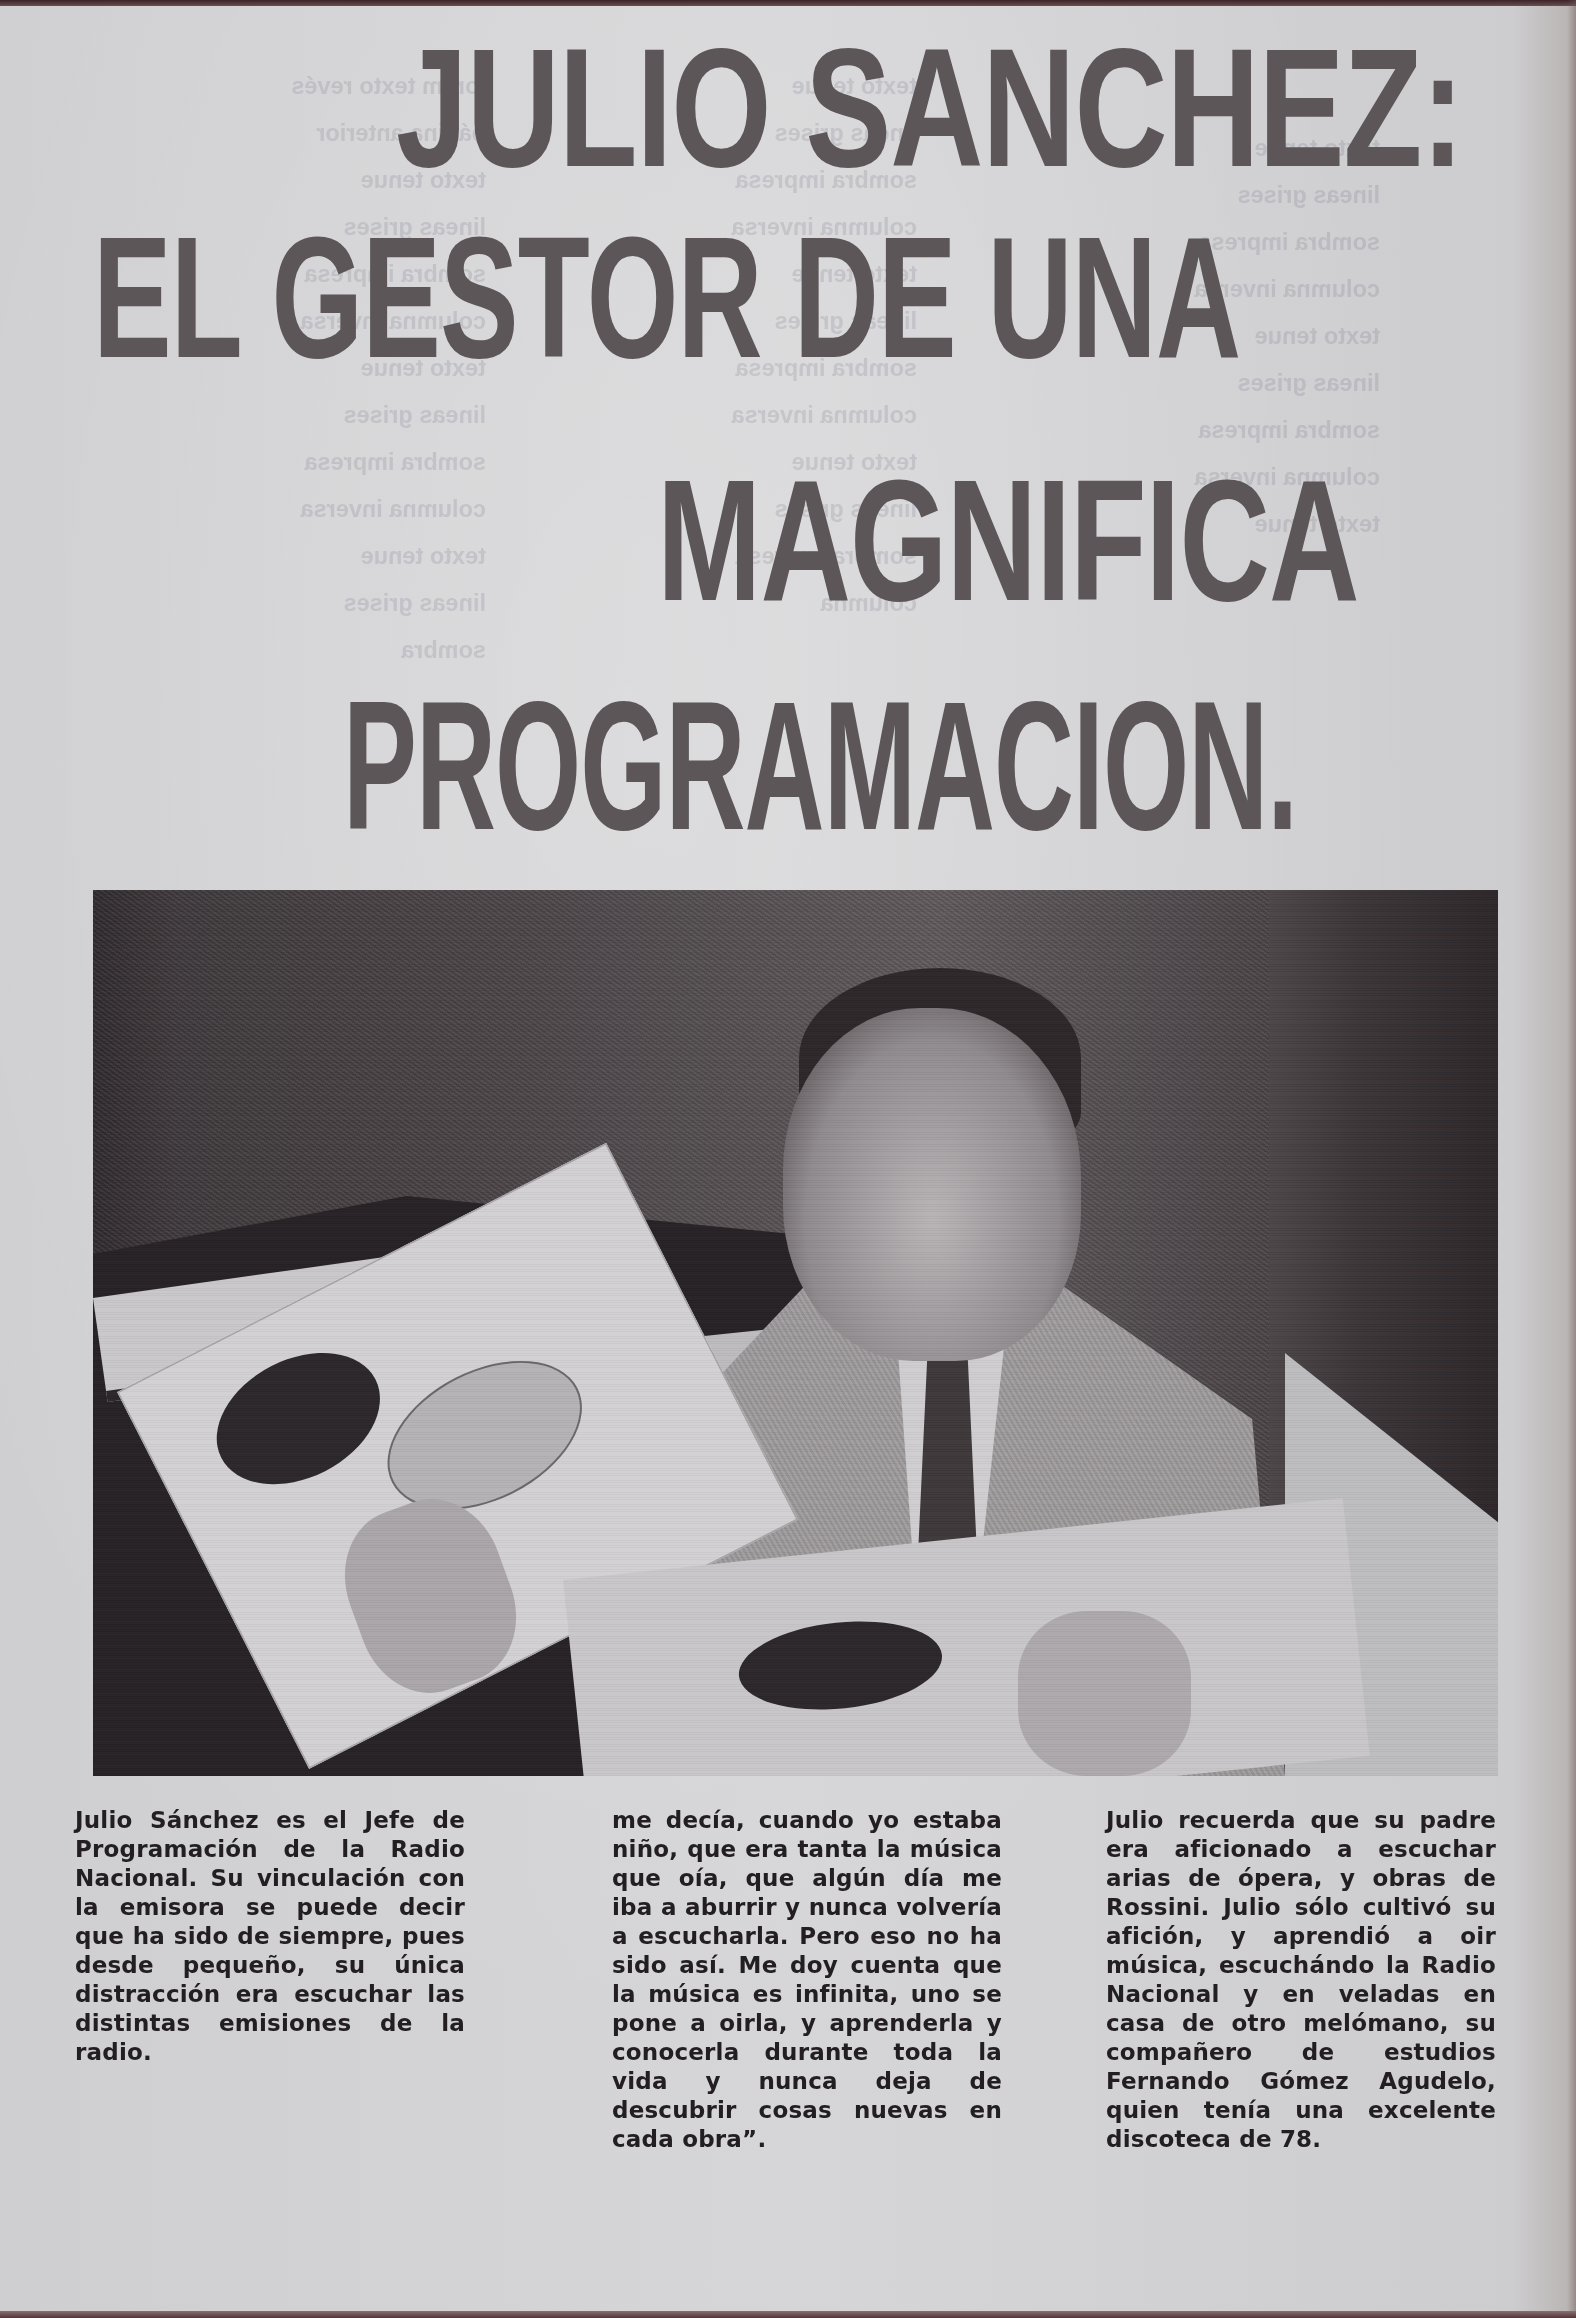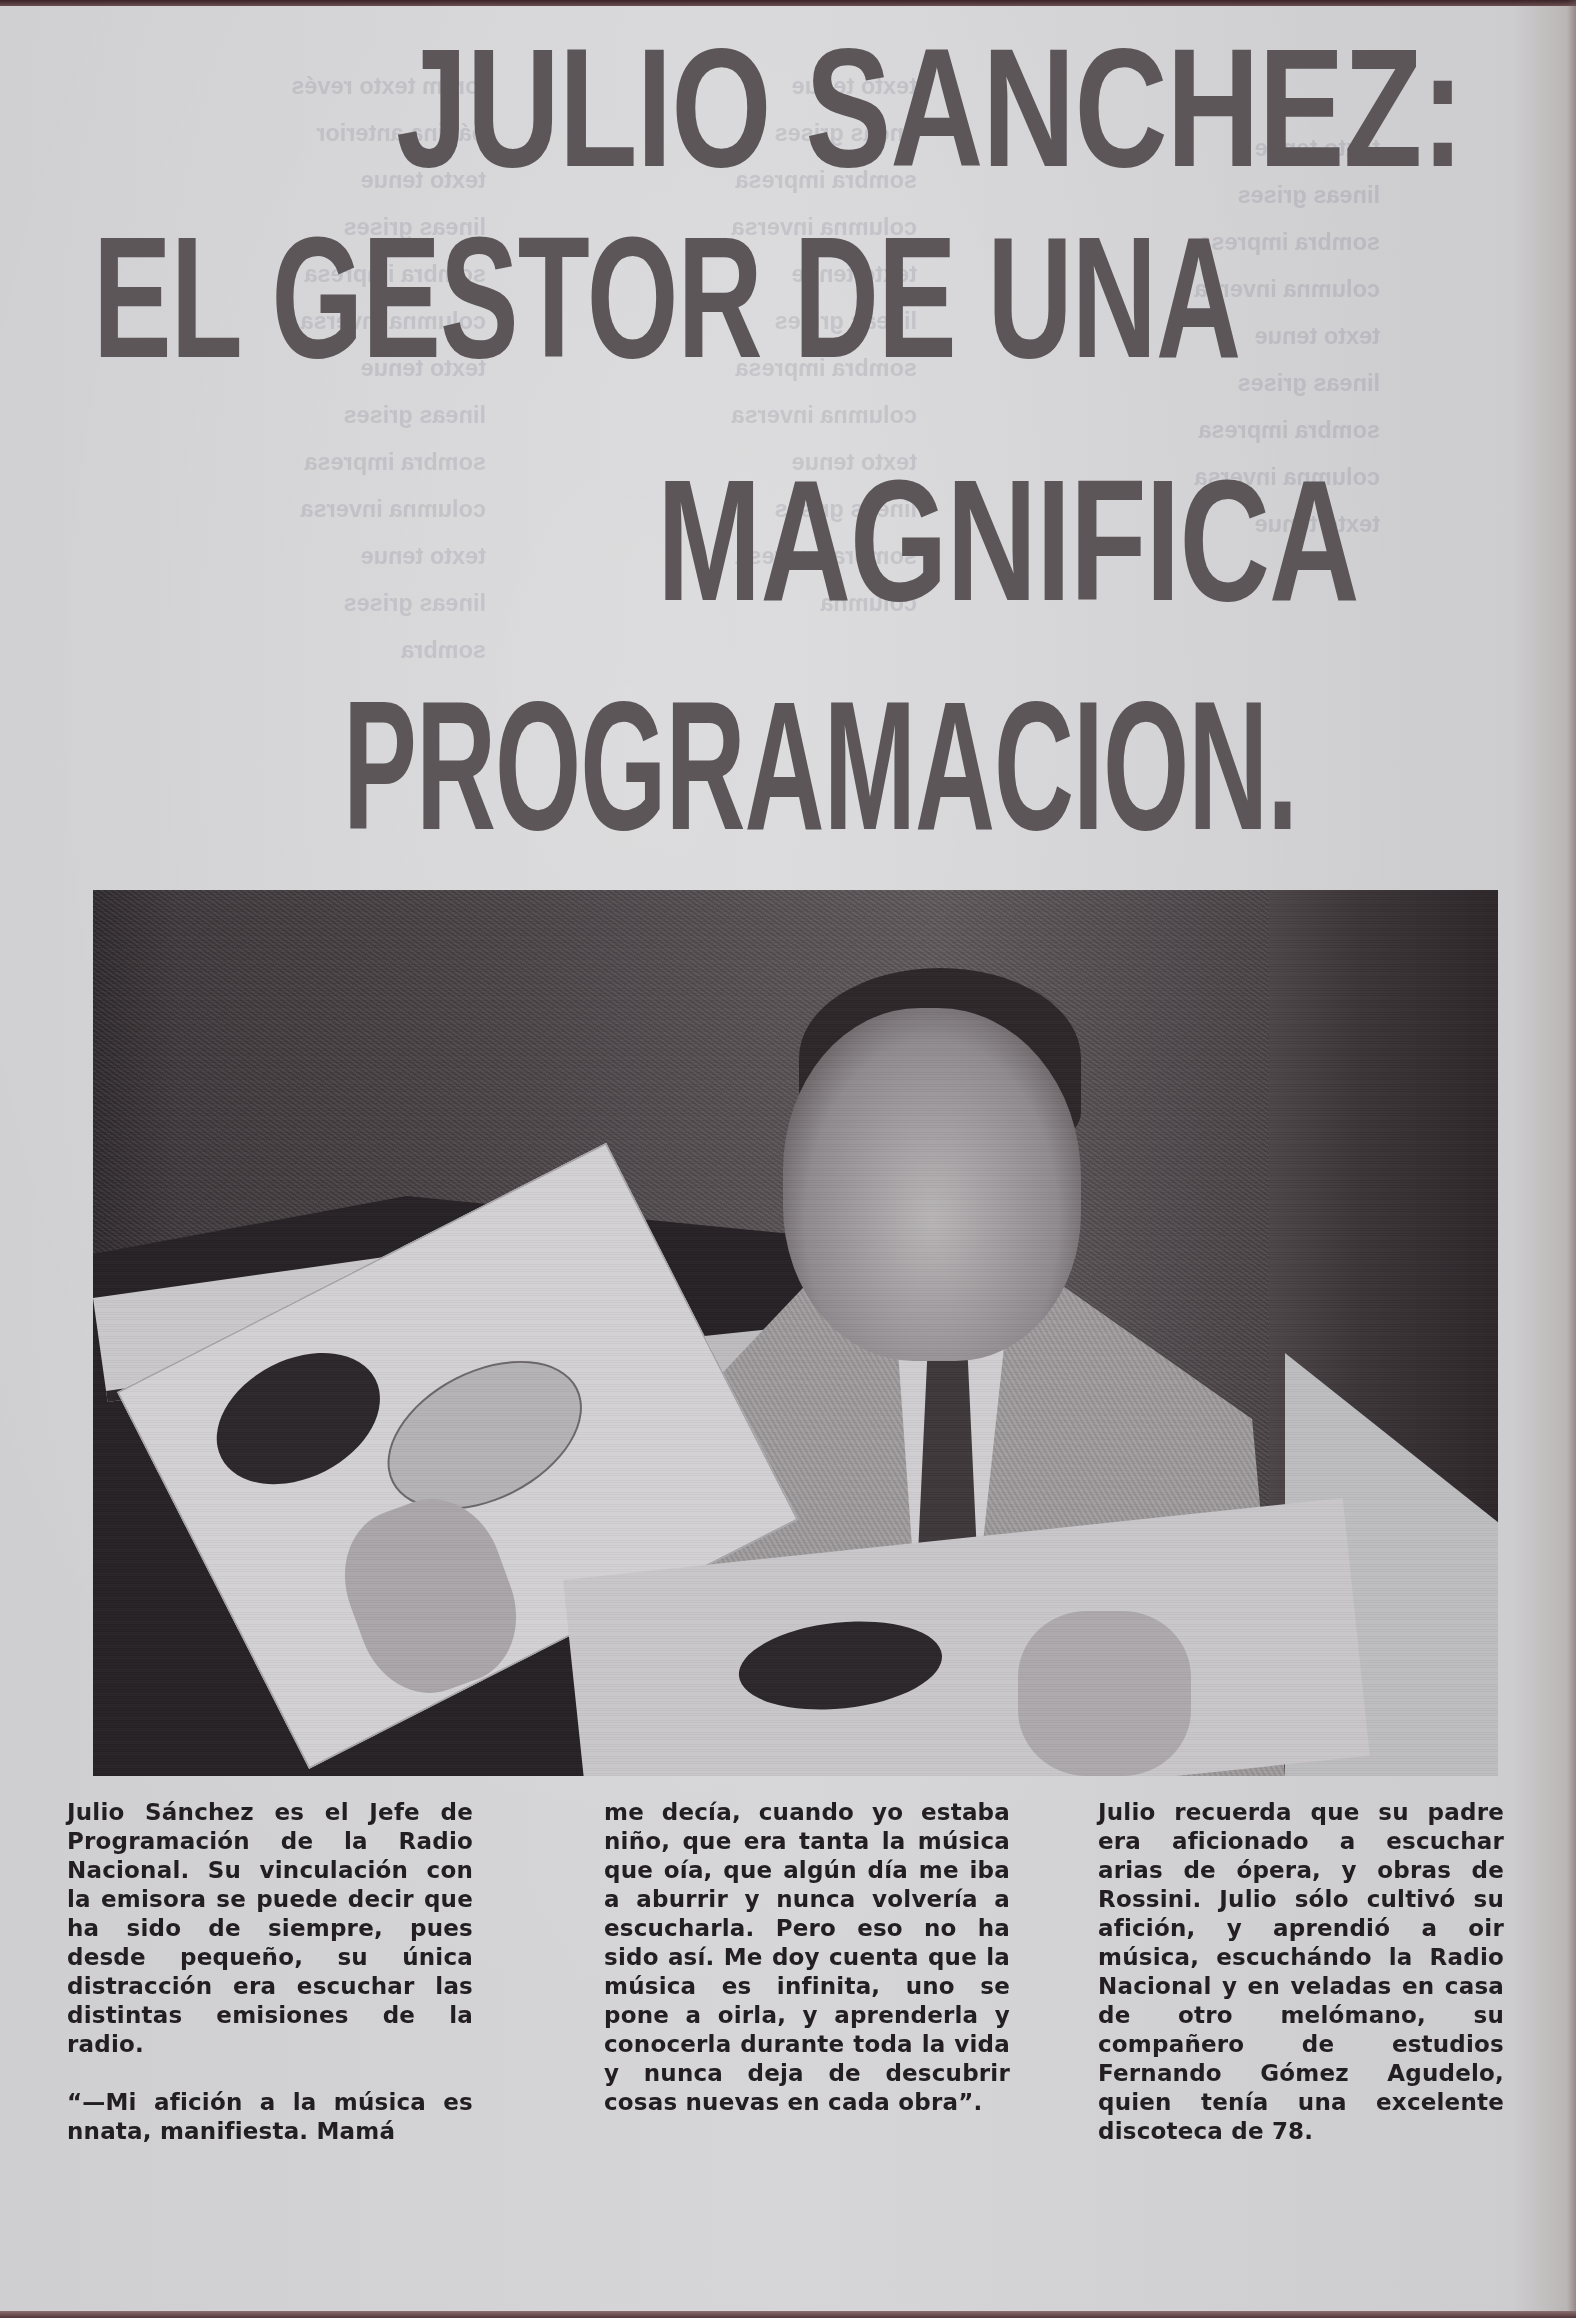--- a/index.html
+++ b/index.html
@@ -155,21 +155,21 @@
   .col {
     position: absolute; top: 1794px; width: 414px;
     color: #231f21;
     font-family: "DejaVu Sans", sans-serif;
     font-weight: bold;
     font-size: 23px;
     line-height: 29px;
     text-align: justify;
     letter-spacing: 0.2px;
   }
-  .col p { margin: 4px; text-align-last: left; }
+  .col p { margin: 12px; text-align-last: left; }
   .col p + p { margin-top: 29px; }
   .col-1 { left: 63px; }
   .col-2 { left: 600px; }
   .col-3 { left: 1094px; }
 </style>
 </head>
 <body>
 
 <div class="page">
   <div class="top-edge"></div>
@@ -234,21 +234,20 @@
     <div class="hand"></div>
     <div class="record-sleeve-right">
       <div class="disc"></div>
     </div>
     <div class="hand2"></div>
     <div class="grain"></div>
   </div>
 
   <div class="col col-1">
     <p>Julio Sánchez es el Jefe de Programación de la Radio Nacional. Su vinculación con la emisora se puede decir que ha sido de siempre, pues desde pequeño, su única distracción era escuchar las distintas emisiones de la radio.</p>
-    <p>“—Mi afición a la música es nnata, manifiesta. Mamá</p>
   </div>
   <div class="col col-2">
     <p>me decía, cuando yo estaba niño, que era tanta la música que oía, que algún día me iba a aburrir y nunca volvería a escucharla. Pero eso  no ha sido así. Me doy cuenta que la música es infinita, uno se pone a oirla, y aprenderla y conocerla durante toda la vida y nunca deja de descubrir cosas nuevas en cada obra”.</p>
   </div>
   <div class="col col-3">
     <p>Julio recuerda que su padre era aficionado a escuchar arias de ópera, y obras de Rossini. Julio sólo cultivó su afición, y aprendió a oir música, escuchándo la Radio Nacional y en veladas en casa de otro melómano, su compañero de estudios Fernando Gómez Agudelo, quien tenía una excelente discoteca de 78.</p>
   </div>
 
   <div class="bottom-edge"></div>
 </div>

